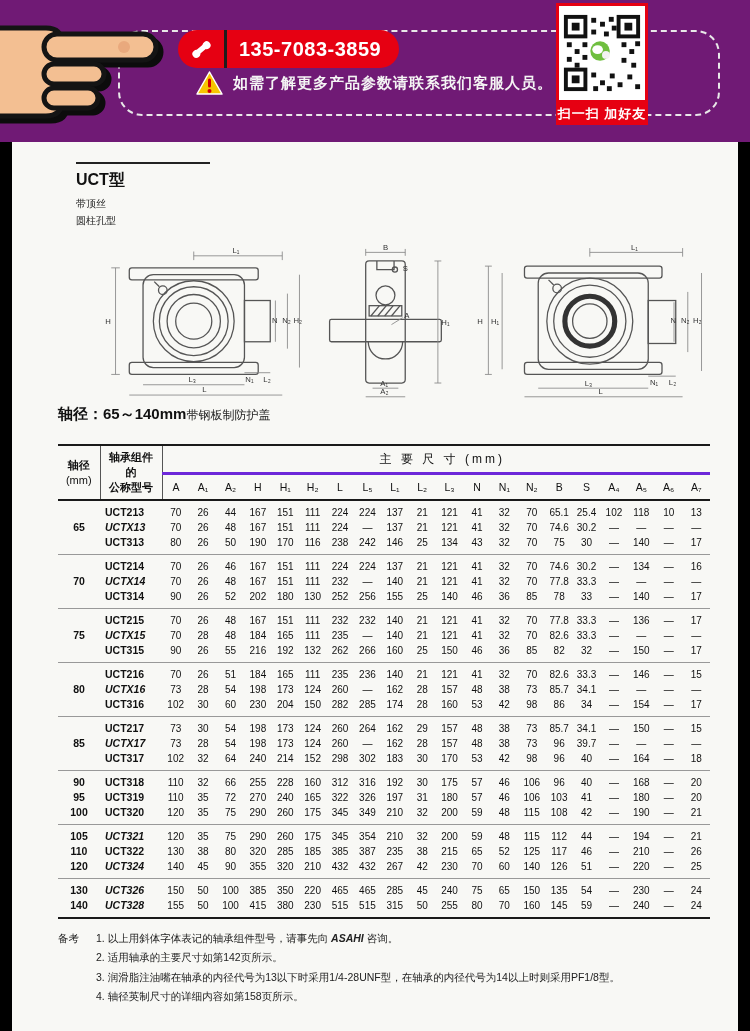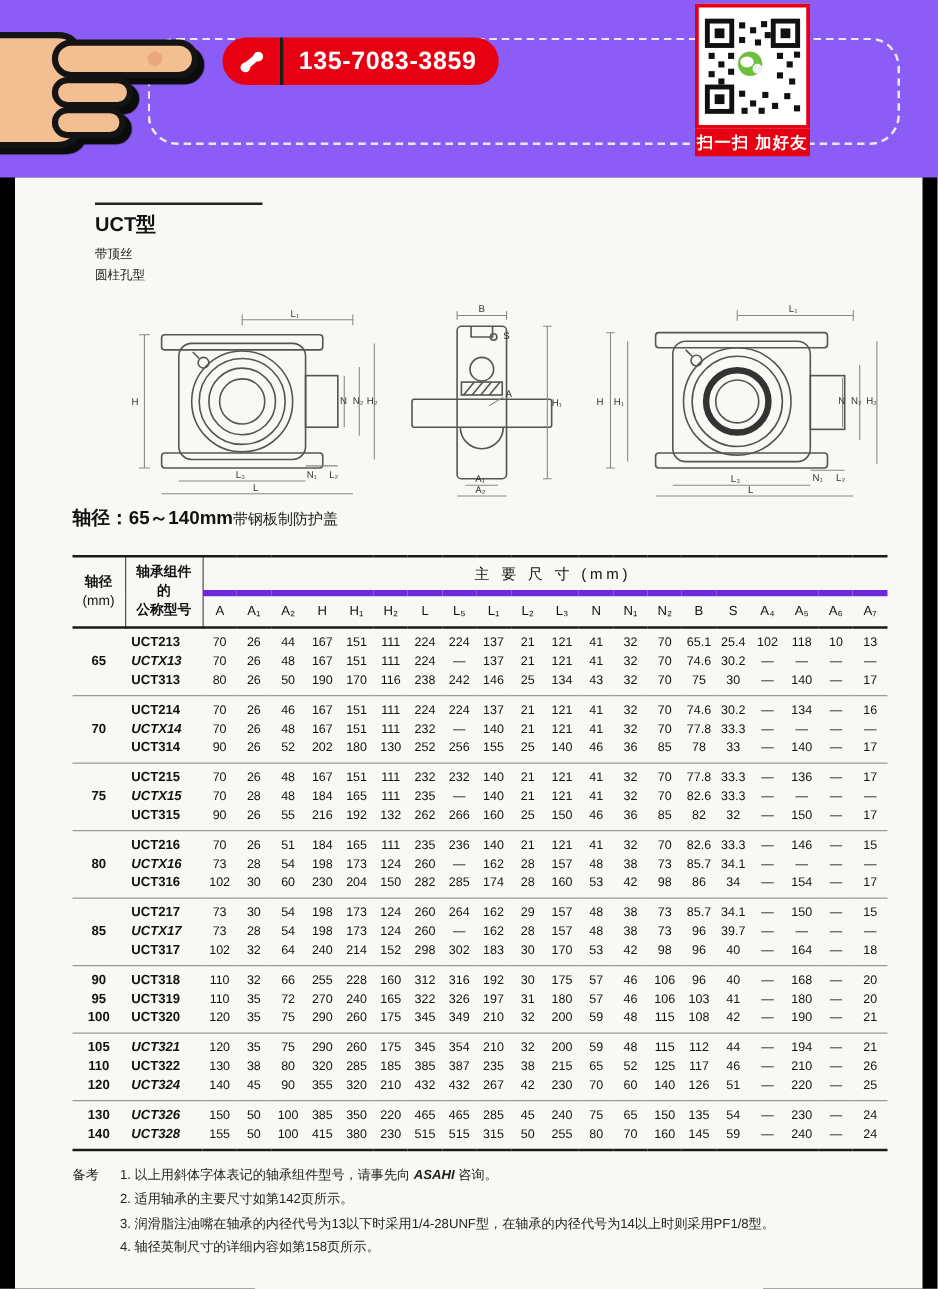--- a/index.html
+++ b/index.html
@@ -2,21 +2,21 @@
 <html><head>
 <meta charset="utf-8">
 <style>
   html,body{margin:0;padding:0;}
   body{
     width:750px;height:1031px;overflow:hidden;position:relative;
     background:#000;
     font-family:"Liberation Sans","DejaVu Sans",sans-serif;
   }
   
-  .banner{position:absolute;top:0;left:0;width:750px;height:142px;background:#8b5cf6;}
+  .banner{position:absolute;top:0;left:0;width:750px;height:142px;background:#701a75;}
   .dashed-frame{position:absolute;left:118px;top:30px;width:598px;height:82px;
     border:2px dashed #e9e9e9;border-radius:24px;}
   .hand{position:absolute;left:-6px;top:14px;filter:drop-shadow(5px 5px 0 #0c0c0c);}
   .phone-pill{position:absolute;left:178px;top:30px;height:38px;display:flex;align-items:center;}
   .pp-icon{width:46px;height:38px;background:#e60012;border-radius:19px 0 0 19px;
     display:flex;align-items:center;justify-content:center;}
   .pp-gap{width:3px;height:38px;background:#1d1d1d;}
   .pp-num{height:38px;background:#e60012;border-radius:0 19px 19px 0;color:#fff;
     font-weight:700;font-size:20px;display:flex;align-items:center;padding:0 18px 0 12px;letter-spacing:.5px;}
   .warn-row{position:absolute;left:196px;top:70px;display:flex;align-items:center;gap:10px;}
@@ -41,21 +41,21 @@
   .range-row{display:flex;justify-content:flex-start;align-items:flex-end;margin-top:-8px;}
   .shaft-range{font-size:15px;font-weight:700;color:#111;}
   .cover-caption{font-size:12px;color:#222;margin-right:30px;}
   
   table{width:652px;border-collapse:collapse;table-layout:fixed;margin-top:20px;
     border-top:2px solid #1a1a1a;border-bottom:2px solid #1a1a1a;}
   thead th{font-weight:700;color:#111;padding:1px 0;}
   .shaft-h div,.model-h div{font-size:11px;font-weight:700;line-height:1.35;}
   .shaft-h .unit{font-weight:400;}
   .model-h{border-left:1px solid #555;border-right:1px solid #555;}
-  .dims-h{font-size:12px;font-weight:400;letter-spacing:3px;border-bottom:5px solid #6d28d9;height:24px;padding-left:12px;}
+  .dims-h{font-size:12px;font-weight:400;letter-spacing:3px;border-bottom:3px solid #6d28d9;height:24px;padding-left:12px;}
   .dimcol-h{font-size:10.5px;font-weight:400;height:22px;}
   thead{border-bottom:2px solid #1a1a1a;}
   tbody td{font-size:10px;text-align:center;height:15px;line-height:15px;padding:0;color:#111;
     white-space:nowrap;overflow:hidden;}
   td.shaft{font-weight:700;font-size:10.5px;}
   td.model{font-weight:700;font-size:10.5px;text-align:left;padding-left:5px;}
   td.model.it{font-style:italic;}
   tr.gf td{border-top:1px solid #999;padding-top:4px;}
   tbody tr.first td{border-top:none;}
   tr.gl td{padding-bottom:4px;}
@@ -87,20 +87,28 @@
           <rect x="5" y="13" width="22" height="7" rx="3.5"></rect>
           <circle cx="7" cy="17" r="5.2"></circle>
           <circle cx="25" cy="17" r="5.2"></circle>
         </g>
       </svg>
     </div>
     <div class="pp-gap"></div>
     <div class="pp-num">135-7083-3859</div>
   </div>
 
+  <div class="warn-row">
+    <svg width="27" height="26" viewBox="0 0 27 26">
+      <polygon points="13.5,2 26,24 1,24" fill="#f7c600" stroke="#fff" stroke-width="1.5" stroke-linejoin="round"></polygon>
+      <rect x="12" y="8.5" width="3" height="9" rx="1.5" fill="#d40000"></rect>
+      <circle cx="13.5" cy="21" r="2" fill="#d40000"></circle>
+    </svg>
+    <div class="warn-text">如需了解更多产品参数请联系我们客服人员。</div>
+  </div>
 
   <div class="qr">
     <div class="qr-box">
       <svg width="82" height="82" viewBox="0 0 84 84">
         <rect width="84" height="84" fill="#fff"></rect>
         <g fill="none" stroke="#111" stroke-width="4">
           <rect x="5" y="5" width="20" height="20"></rect>
           <rect x="59" y="5" width="20" height="20"></rect>
           <rect x="5" y="59" width="20" height="20"></rect>
         </g>

